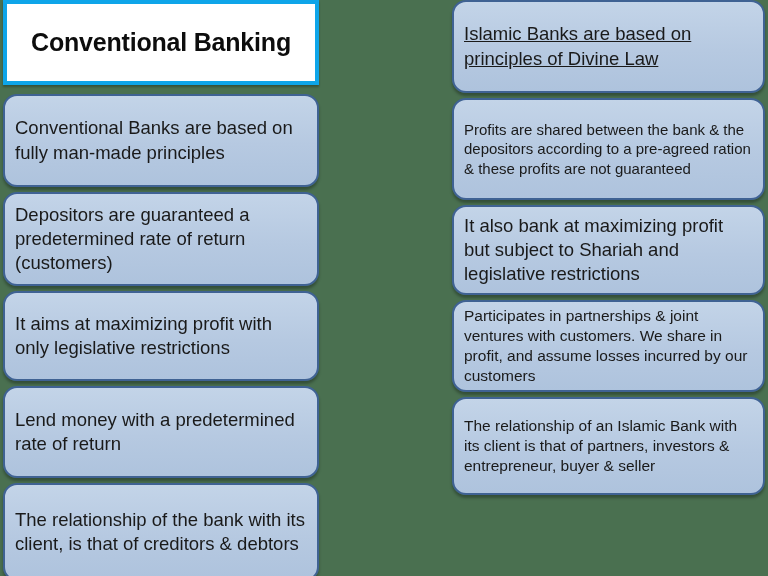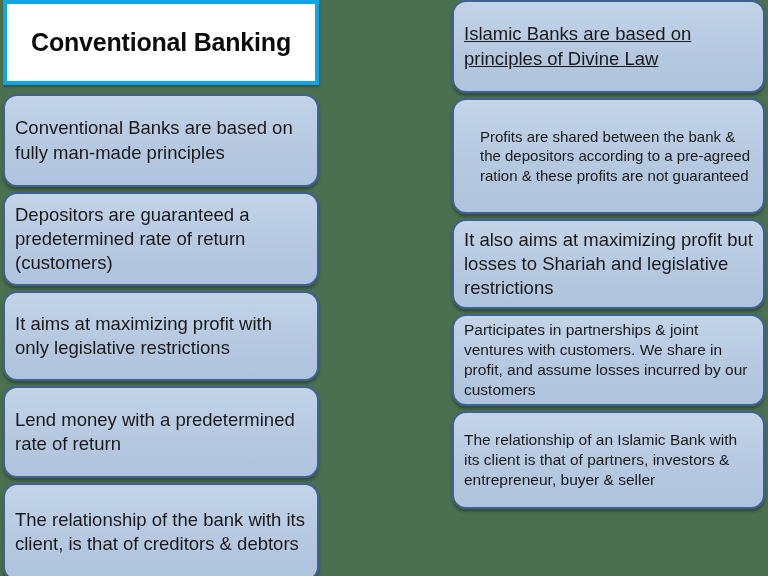--- a/index.html
+++ b/index.html
@@ -78,21 +78,21 @@
   
   .column-left .item-box { height: 93px; font-size: 18.5px; }
   .column-left .item-box.b2 { height: 94px; }
   .column-left .item-box.b3 { height: 90px; }
   .column-left .item-box.b4 { height: 92px; }
   .column-left .item-box.b5 { height: 98px; }
 
   
   .column-right .item-box { font-size: 18.5px; }
   .column-right .item-box.b1 { height: 93px; font-size: 18.5px; text-decoration: underline; }
-  .column-right .item-box.b2 { height: 116px; font-size: 15px; padding-left: 16px; }
+  .column-right .item-box.b2 { height: 102px; font-size: 15px; }
   .column-right .item-box.b3 { height: 90px; font-size: 18.5px; }
   .column-right .item-box.b4 { height: 92px; font-size: 15.5px; }
   .column-right .item-box.b5 { height: 98px; font-size: 15.5px; }
 </style>
 </head>
 <body>
 
 <div id="slide">
 
   <div class="column column-left">
@@ -117,21 +117,21 @@
   </div>
 
   <div class="column column-right">
     <div class="item-box b1">
       <span class="itext">Islamic Banks are based on principles of Divine Law</span>
     </div>
     <div class="item-box b2">
       <span class="itext">Profits are shared between the bank &amp; the depositors according to a pre-agreed ration &amp; these profits are not guaranteed</span>
     </div>
     <div class="item-box b3">
-      <span class="itext">It also aims at maximizing profit but losses to Shariah and legislative restrictions</span>
+      <span class="itext">It also bank at maximizing profit but subject to Shariah and legislative restrictions</span>
     </div>
     <div class="item-box b4">
       <span class="itext">Participates in partnerships &amp; joint ventures with customers. We share in profit, and assume losses incurred by our customers</span>
     </div>
     <div class="item-box b5">
       <span class="itext">The relationship of an Islamic Bank with its client is that of partners, investors &amp; entrepreneur, buyer &amp; seller</span>
     </div>
   </div>
 
 </div>

